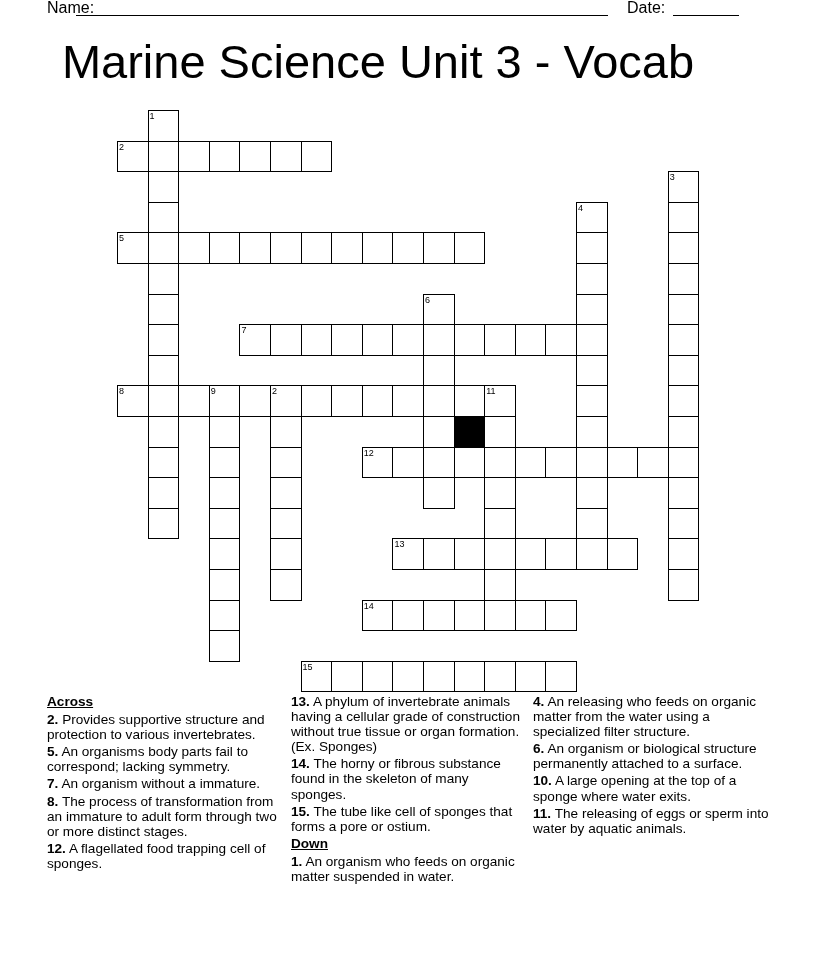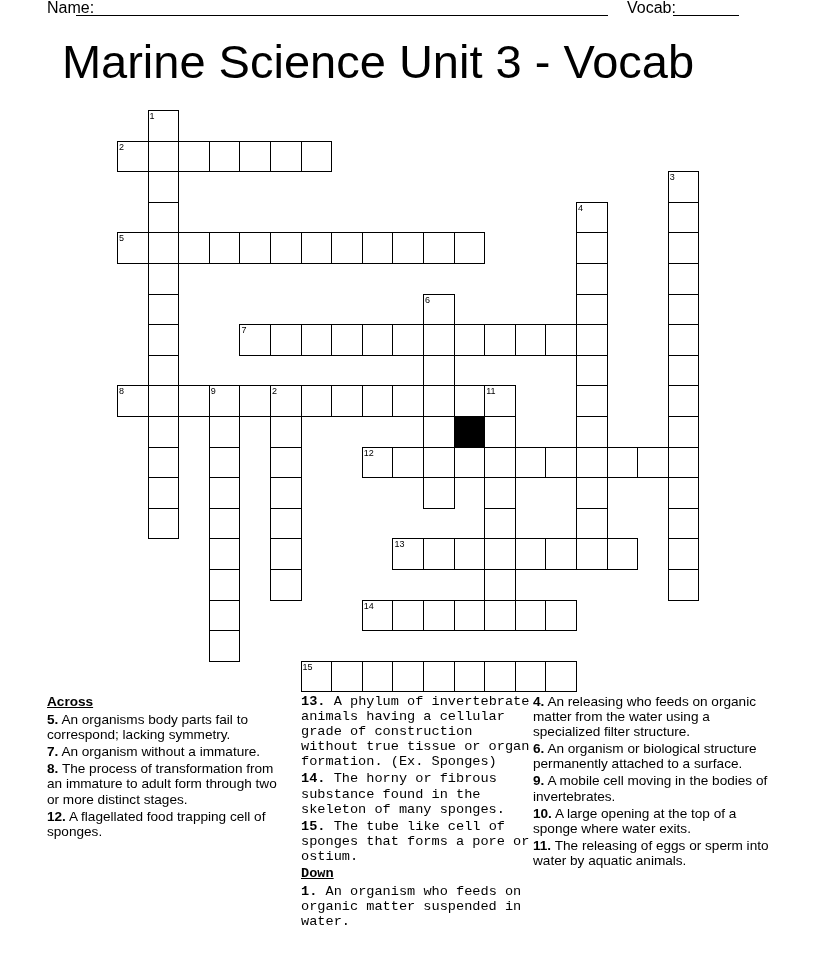--- a/index.html
+++ b/index.html
@@ -12,33 +12,33 @@
   .date-line { position: absolute; left: 673px; top: 15px; width: 66px; border-bottom: 1px solid #000; }
   .title { position: absolute; left: 0; top: 34px; width: 756px; text-align: center;
            font-size: 47px; line-height: 56px; }
   #grid { position: absolute; left: 0; top: 0; width: 816px; height: 700px; }
   .cell { position: absolute; box-sizing: border-box; width: 31.6px; height: 31.6px;
           border: 1.3px solid #000; background: #fff; }
   .cell.black { background: #000; }
   .cell .num { position: absolute; left: 1px; top: 0px; font-size: 9px; line-height: 10px; color: #000; }
   .clues { position: absolute; top: 694px; font-size: 13.6px; line-height: 15.1px; }
   .col1 { left: 47px; width: 240px; }
-  .col2 { left: 301px; width: 236px; font-family: Liberation Mono, monospace; }
+  .col2 { left: 291px; width: 236px; }
   .col3 { left: 533px; width: 240px; }
   .clue-heading { font-weight: bold; text-decoration: underline; margin: 0 0 3px 0; }
   .clue { margin: 0 0 2px 0; }
   .clue b { font-weight: bold; }
 </style>
 </head>
 <body>
 
 <div class="header-line">
   <span class="name-label">Name:</span>
   <span class="name-line"></span>
-  <span class="date-label">Vocab:</span>
+  <span class="date-label">Date:</span>
   <span class="date-line"></span>
 </div>
 
 <div class="title">Marine Science Unit 3 - Vocab</div>
 
 <div id="grid">
     <div class="cell" style="left: 147.6px; top: 110px;">
       <span class="num">1</span>
     </div>
     <div class="cell" style="left: 147.6px; top: 140.6px;"></div>
@@ -200,33 +200,33 @@
     <div class="cell" style="left: 423px; top: 660.8px;"></div>
     <div class="cell" style="left: 453.6px; top: 660.8px;"></div>
     <div class="cell" style="left: 484.2px; top: 660.8px;"></div>
     <div class="cell" style="left: 514.8px; top: 660.8px;"></div>
     <div class="cell" style="left: 545.4px; top: 660.8px;"></div>
     <div class="cell black" style="left: 453.6px; top: 416px;"></div>
   </div>
 
 <div class="clues col1">
   <div class="clue-heading">Across</div>
+  <div class="clue"><b>2.</b> <span>Provides supportive structure and protection to various invertebrates.</span></div>
   <div class="clue"><b>5.</b> <span>An organisms body parts fail to correspond; lacking symmetry.</span></div>
   <div class="clue"><b>7.</b> <span>An organism without a immature.</span></div>
   <div class="clue"><b>8.</b> <span>The process of transformation from an immature to adult form through two or more distinct stages.</span></div>
   <div class="clue"><b>12.</b> <span>A flagellated food trapping cell of sponges.</span></div>
 </div>
 
 <div class="clues col2">
   <div class="clue"><b>13.</b> <span>A phylum of invertebrate animals having a cellular grade of construction without true tissue or organ formation. (Ex. Sponges)</span></div>
   <div class="clue"><b>14.</b> <span>The horny or fibrous substance found in the skeleton of many sponges.</span></div>
   <div class="clue"><b>15.</b> <span>The tube like cell of sponges that forms a pore or ostium.</span></div>
   <div class="clue-heading">Down</div>
   <div class="clue"><b>1.</b> <span>An organism who feeds on organic matter suspended in water.</span></div>
 </div>
 
 <div class="clues col3">
   <div class="clue"><b>4.</b> <span>An releasing who feeds on organic matter from the water using a specialized filter structure.</span></div>
   <div class="clue"><b>6.</b> <span>An organism or biological structure permanently attached to a surface.</span></div>
-  <div class="clue"><b>9.</b> <span>A mobile cell moving in the bodies of invertebrates.</span></div>
   <div class="clue"><b>10.</b> <span>A large opening at the top of a sponge where water exits.</span></div>
   <div class="clue"><b>11.</b> <span>The releasing of eggs or sperm into water by aquatic animals.</span></div>
 </div>
 
 </body></html>

